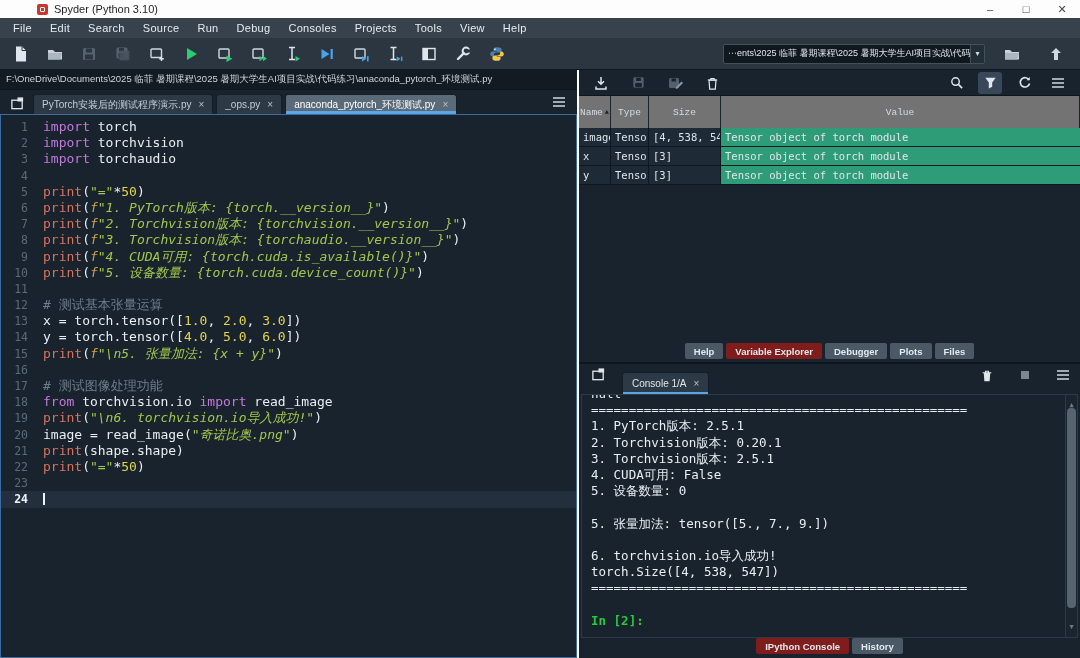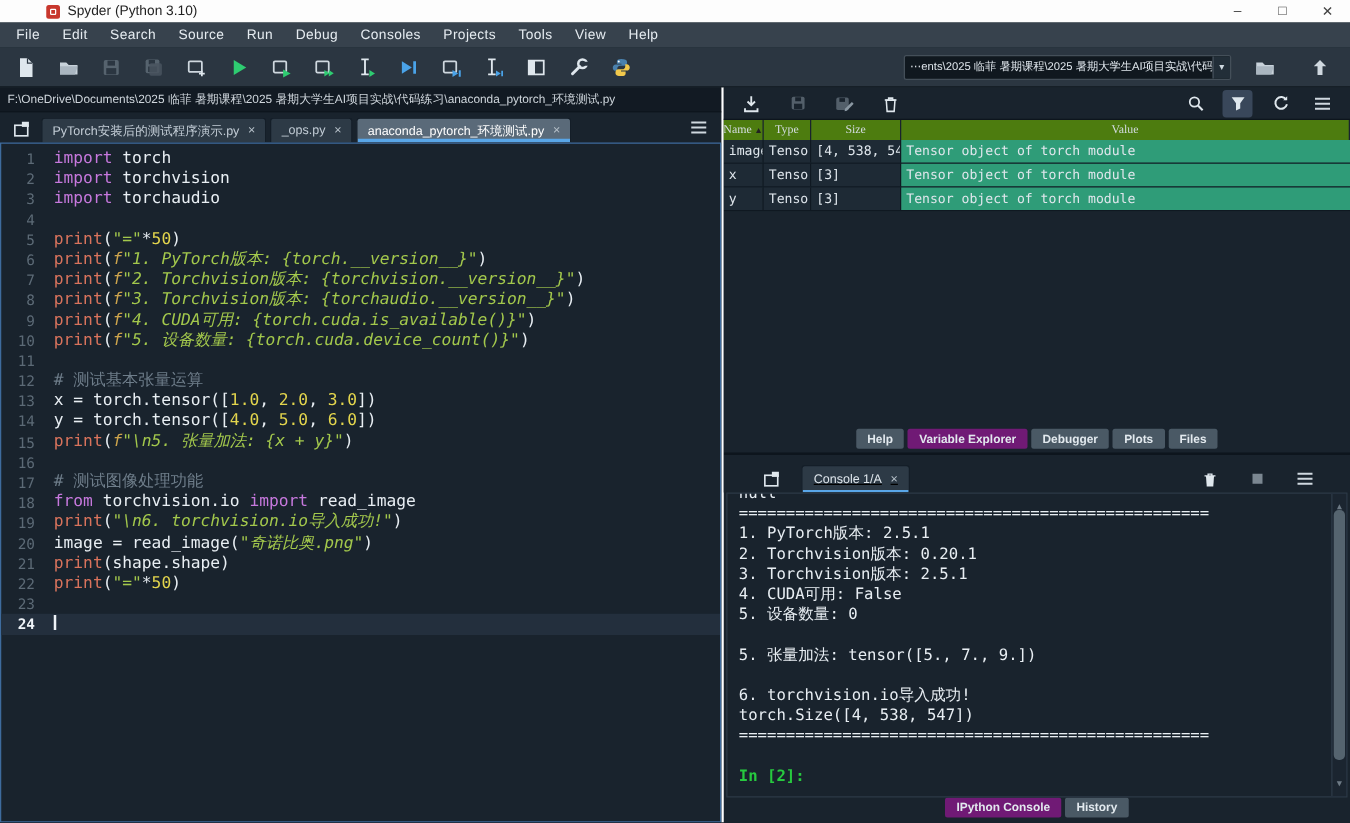--- a/index.html
+++ b/index.html
@@ -73,43 +73,43 @@
 
   
   .ve-toolbar { height:26px; background:#19232d; display:flex; align-items:center;
                 padding:0 10px; border-bottom:1px solid #0d151d; flex:none; }
   .ve-btn { width:24px; height:22px; display:flex; align-items:center; justify-content:center;
             margin-right:13px; border-radius:3px; }
   .ve-right { margin-left:auto; display:flex; }
   .ve-right .ve-btn { margin-right:0; margin-left:10px; }
   .ve-btn.active-bg { background:#39475a; }
   .ve-table { flex:none; font-family:"DejaVu Sans Mono",monospace; }
-  .ve-header { display:flex; height:16px; background:#4d7c0f; color:#d4dce2;
-               font-family:Liberation Serif, serif; font-size:9.5px; align-items:center; }
+  .ve-header { display:flex; height:32px; background:#737373; color:#d4dce2;
+               font-family:Liberation Mono, monospace; font-size:9.5px; align-items:center; }
   .ve-header > div { display:flex; align-items:center; justify-content:center;
                      border-right:1px solid #19232d; height:100%; }
   .col-name { width:32px; flex:none; } .col-type { width:38px; flex:none; }
   .col-size { width:72px; flex:none; } .col-value { flex:1; }
   .sort-arrow { font-size:7px; margin-left:2px; color:#222; }
   .ve-row { display:flex; height:19px; border-bottom:1px solid #0f1821; font-size:10.5px; }
   .ve-row > div { display:flex; align-items:center; padding-left:4px; color:#dfe6ec; overflow:hidden; white-space:nowrap; }
   .cell-dark { background:#1e2a35; border-right:1px solid #0f1821; }
   .cell-value { background:#2f9c78; color:#f2f7f4; }
   .ve-empty { flex:1; background:#19232d; }
 
   
   .pane-tabs { height:22px; display:flex; align-items:center; justify-content:center; gap:3px;
                background:#19232d; flex:none; }
   .ptab { height:16px; padding:0 9px; background:#4a5965; color:#e2e9ee; font-size:9.5px;
           font-weight:bold; border-radius:2px; display:flex; align-items:center; white-space:nowrap; }
-  .ptab.active { background:#701a75; }
+  .ptab.active { background:#7f1d1d; }
 
   
   .console-pane { height:296px; display:flex; flex-direction:column; border-top:2px solid #0d151d; flex:none; }
-  .console-tabbar { height:30px; display:flex; align-items:flex-end; background:#19232d; padding:0 24px; flex:none;text-decoration:underline; }
+  .console-tabbar { height:30px; display:flex; align-items:flex-start; background:#19232d; padding:0 5px; flex:none; }
   .ctab { height:22px; margin-left:8px; padding:0 9px; background:#2d3a46; border:1px solid #141e28;
           border-bottom:none; border-radius:3px 3px 0 0; color:#dfe6ec; font-size:10px;
           display:flex; align-items:center; box-shadow:inset 0 -2px 0 #59a6e8; align-self:flex-end; }
   .ctab .close { margin-left:7px; color:#b6c0c9; }
   .ct-right { margin-left:auto; display:flex; align-items:center; }
   .ct-right .ve-btn { margin:0 0 0 14px; }
   .console-body { flex:1; background:#19232d; border:1px solid #2c3a47; margin:0 2px; position:relative;
                   font-family:"DejaVu Sans Mono",monospace; font-size:12.5px; line-height:16.2px;
                   color:#e8eef3; padding-left:9px; overflow:hidden; min-height:0; }
   .cline { white-space:pre; }

